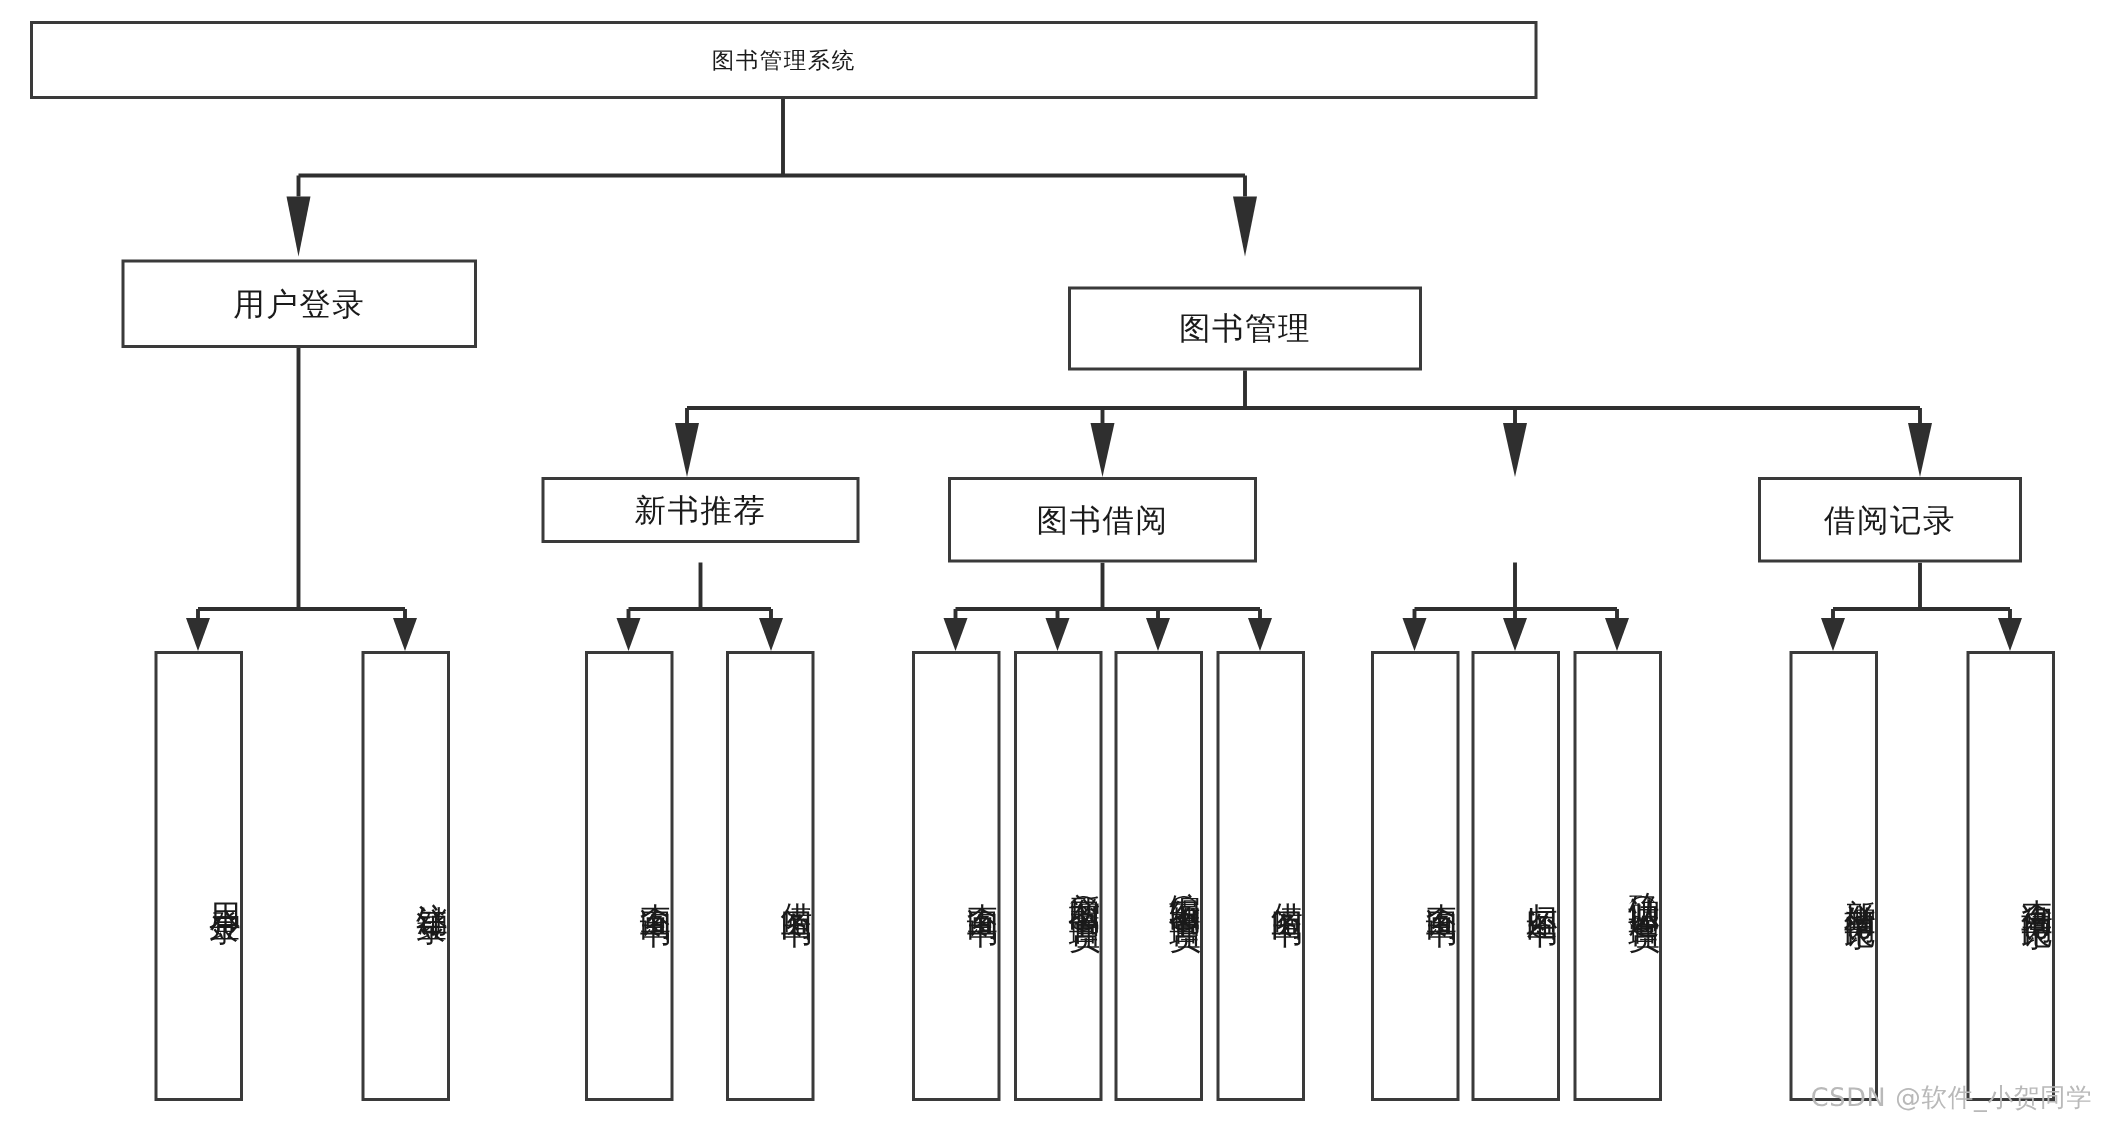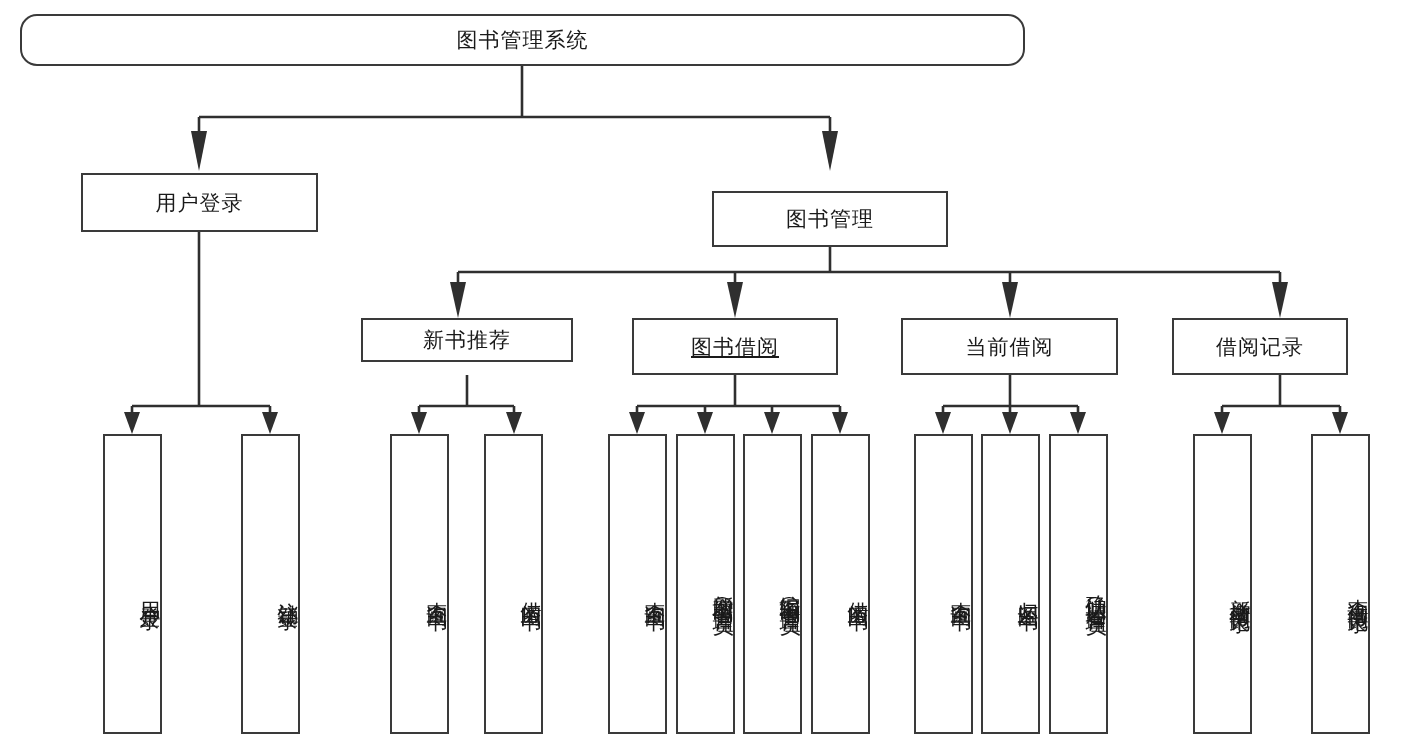--- a/index.html
+++ b/index.html
@@ -25,21 +25,21 @@
     display: flex;
     align-items: center;
     justify-content: center;
     color: #1a1a1a;
   }
   .node-h {
     font-size: 21px;
     letter-spacing: 1px;
     white-space: nowrap;
   }
-  .node-root { font-size: 21px; border-radius: 17px; }
+  .node-root { font-size: 15px; }
   .node-v {
     writing-mode: vertical-rl;
     text-orientation: upright;
     font-size: 21px;
     letter-spacing: 3px;
     align-items: flex-start;
     justify-content: center;
     padding-top: 14px;
     line-height: 1.0;
   }
@@ -146,25 +146,22 @@
   <div class="node node-h" style="left:81px; top:173px; width:237px; height:59px;">
     <span>用户登录</span>
   </div>
   <div class="node node-h" style="left:712px; top:191px; width:236px; height:56px;text-align:center;">
     <span>图书管理</span>
   </div>
 
   <div class="node node-h" style="left:361px; top:318px; width:212px; height:44px;">
     <span>新书推荐</span>
   </div>
-  <div class="node node-h" style="left:632px; top:318px; width:206px; height:57px;text-decoration:underline;">
+  <div class="node node-h" style="left:632px; top:318px; width:206px; height:57px;">
     <span>图书借阅</span>
-  </div>
-  <div class="node node-h" style="left:901px; top:318px; width:217px; height:57px;">
-    <span>当前借阅</span>
   </div>
   <div class="node node-h" style="left:1172px; top:318px; width:176px; height:57px;">
     <span>借阅记录</span>
   </div>
 
   <div class="node node-v" style="left:103px; top:434px; width:59px; height:300px;">
     <span class="vtext">用户登录</span>
   </div>
   <div class="node node-v" style="left:241px; top:434px; width:59px; height:300px;">
     <span class="vtext">注销登录</span>
@@ -200,14 +197,15 @@
     <span class="vtext">确认归还（管理员）</span>
   </div>
 
   <div class="node node-v" style="left:1193px; top:434px; width:59px; height:300px;">
     <span class="vtext">新增借阅记录</span>
   </div>
   <div class="node node-v" style="left:1311px; top:434px; width:59px; height:300px;">
     <span class="vtext">查询借阅记录</span>
   </div>
 
+  <div id="watermark">CSDN @软件_小贺同学</div>
 
 </div>
 
 </body></html>

